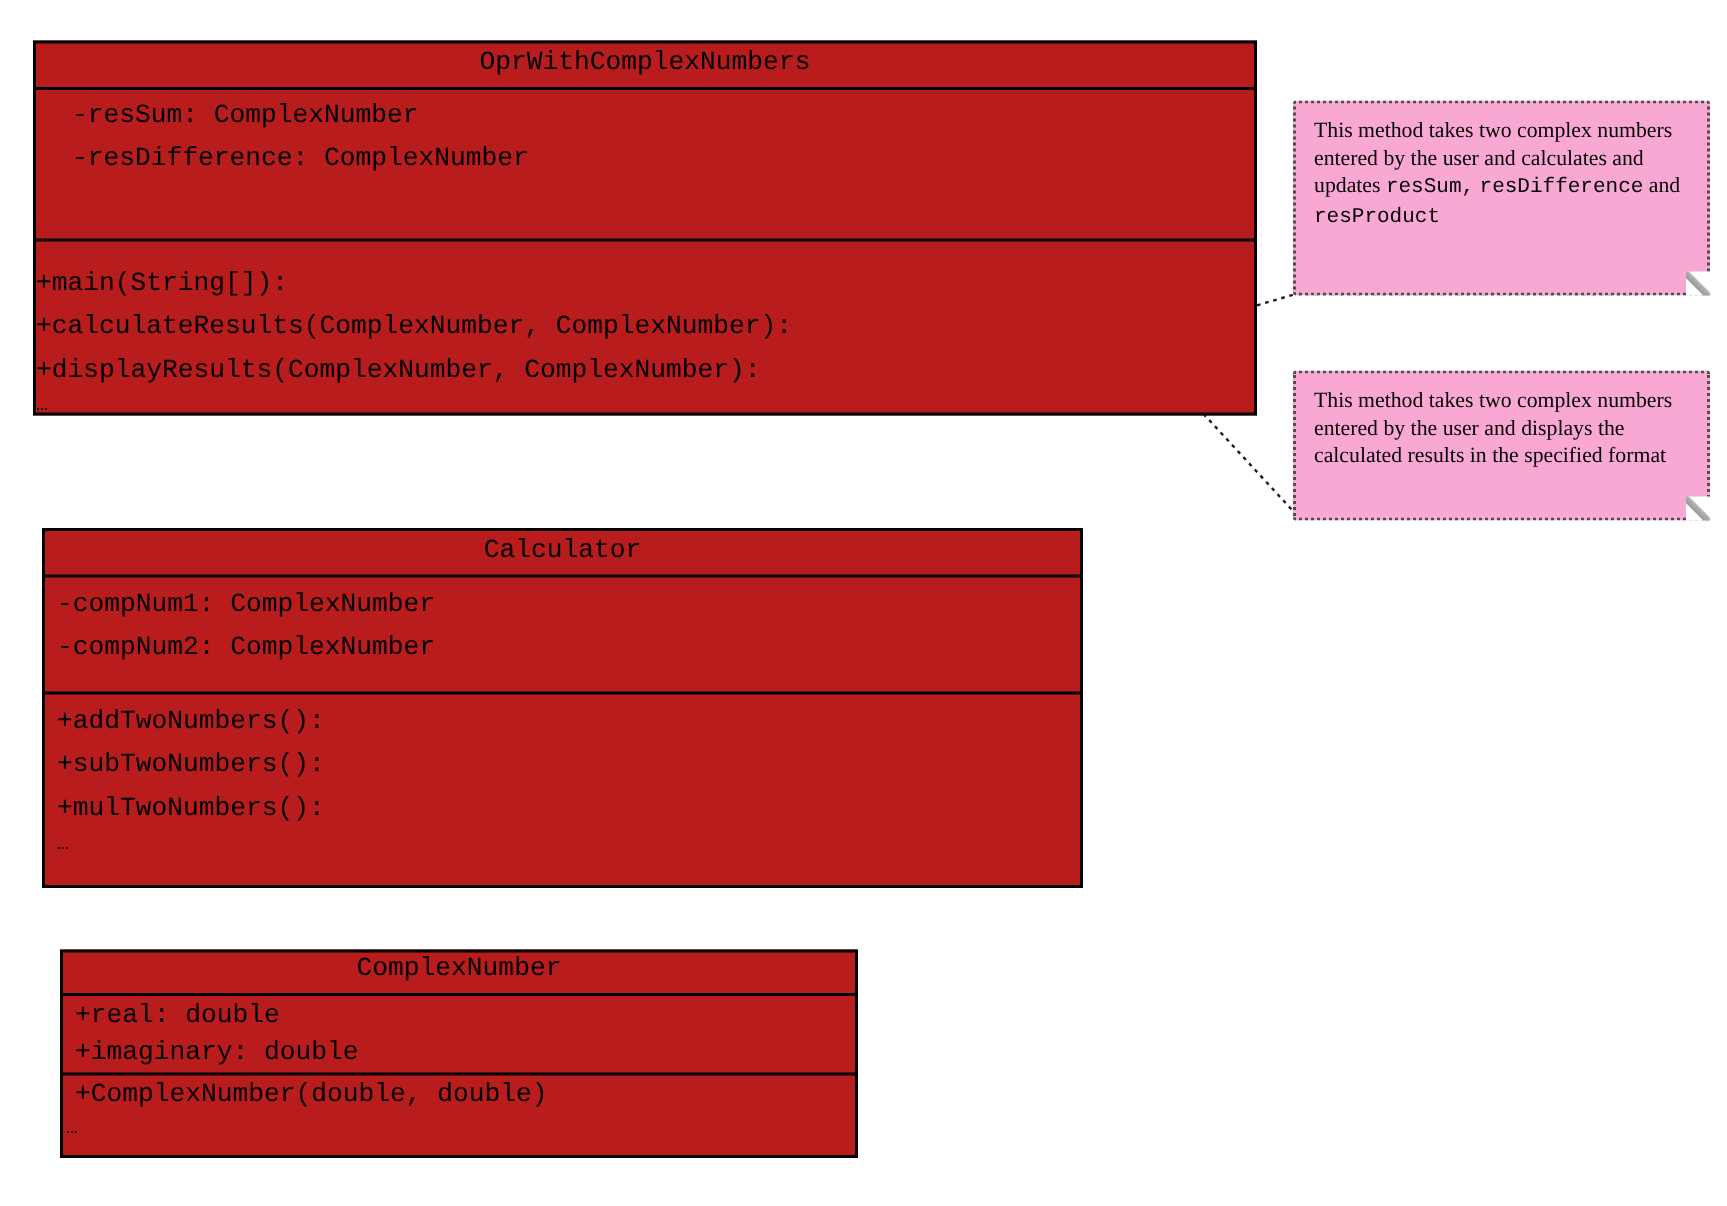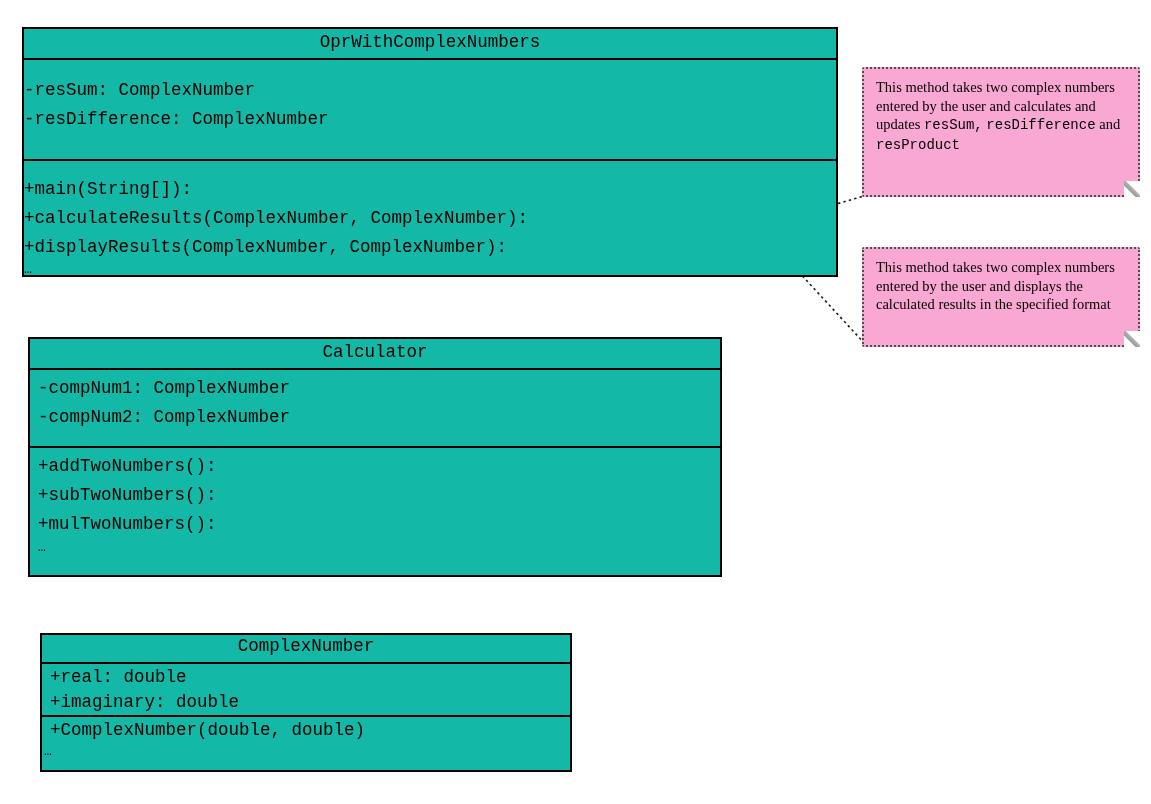--- a/index.html
+++ b/index.html
@@ -18,21 +18,21 @@
   #diagram-canvas {
     position: absolute;
     left: 0; top: 0;
     width: 1151px;
     height: 804px;
   }
 
   
   .uml-class {
     position: absolute;
-    background: #14b8a6;
+    background: #b91c1c;
     border: 2px solid #000000;
     box-sizing: border-box;
   }
   .uml-title {
     text-align: center;
     font-family: "Liberation Mono", monospace;
     font-size: 17.5px;
     color: #000000;
     line-height: 1.0;
     box-sizing: border-box;
@@ -54,27 +54,27 @@
   }
   .uml-row.ellipsis {
     font-size: 13px;
     color: #000000;
     letter-spacing: 0.5px;
   }
 
   
   #class-opr { left: 22px; top: 27px; width: 816px; height: 250px; }
   #class-opr .uml-title { padding-top: 5px; height: 29px; }
-  #class-opr .uml-attributes { padding-top: 16px; height: 99px; }
+  #class-opr .uml-attributes { padding-top: 3px; height: 99px; margin-left: 24px; }
   #class-opr .uml-methods { padding-top: 14px; height: 115px; }
   #class-opr .uml-row { line-height: 29px; padding-left: 0px; }
   #class-opr .uml-row.ellipsis { line-height: 16px; }
 
   
-  #class-calculator { left: 28px; top: 337px; width: 694px; height: 240px; }
+  #class-calculator { left: 28px; top: 352px; width: 694px; height: 240px; }
   #class-calculator .uml-title { padding-top: 5px; height: 29px; }
   #class-calculator .uml-attributes { padding-top: 4px; height: 76px; }
   #class-calculator .uml-methods { padding-top: 4px; height: 129px; }
   #class-calculator .uml-row { line-height: 29px; padding-left: 8px; }
   #class-calculator .uml-row.ellipsis { line-height: 18px; padding-left: 8px; }
 
   
   #class-complexnumber { left: 40px; top: 633px; width: 532px; height: 139px; }
   #class-complexnumber .uml-title { padding-top: 3px; height: 27px; }
   #class-complexnumber .uml-attributes { padding-top: 1px; height: 51px; }

